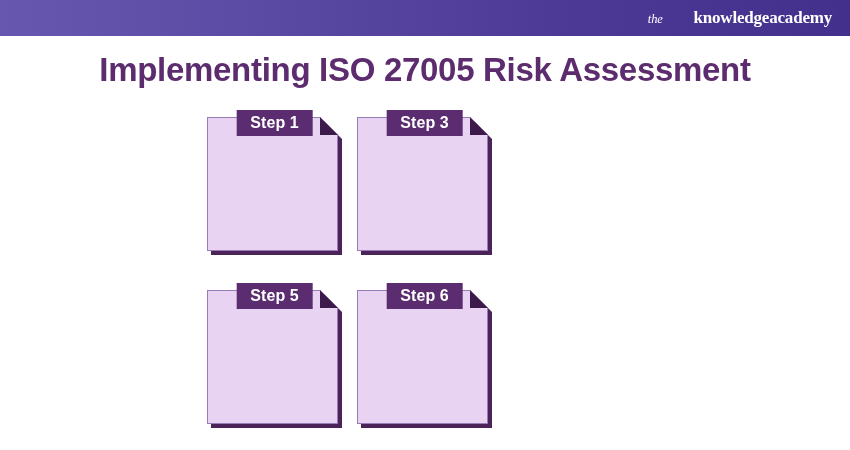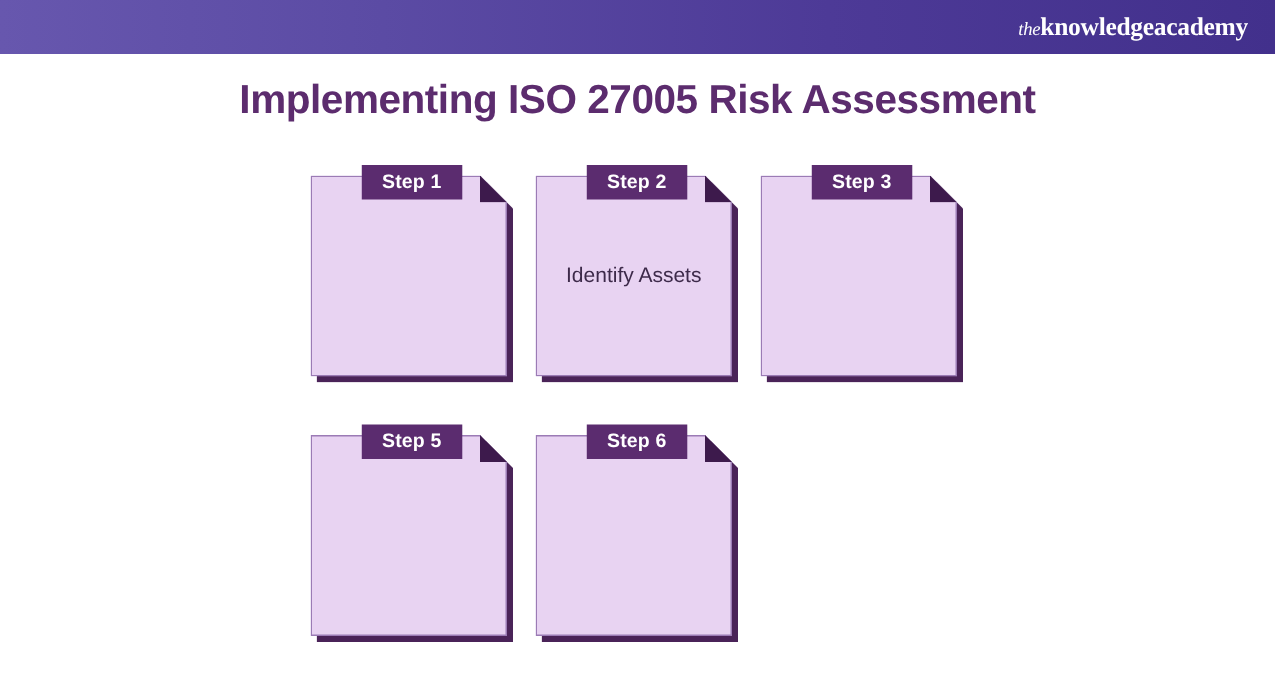--- a/index.html
+++ b/index.html
@@ -38,31 +38,32 @@
   }
   .logo .logo-the {
     font-style: italic;
     font-size: 12.5px;
     font-weight: normal;
     margin-top: 41px;
   }
   .logo .logo-main {
     font-weight: bold;
     font-size: 17px;
+    margin-left: 31px;
   }
 
   
   .title {
     position: absolute;
     top: 52px;
     left: 0;
     width: 850px;
     text-align: center;
     color: #5c2c6e;
-    font-size: 27px;
+    font-size: 33px;
     font-weight: bold;
     letter-spacing: -0.3px;
     line-height: 1.1;
   }
 
   
   .grid {
     position: absolute;
     top: 110px;
     left: 207px;
@@ -118,21 +119,21 @@
   }
 
   
   .step-tab {
     position: absolute;
     top: 0;
     left: 50%;
     transform: translateX(-50%);
     background: #5b2c6f;
     color: #ffffff;
-    font-size: 13px;
+    font-size: 16px;
     font-weight: bold;
     padding: 4px 14px 4px 14px;
     line-height: 1.15;
     white-space: nowrap;
     z-index: 4;
     letter-spacing: 0.1px;
   }
 
   
   .card-text {
@@ -169,27 +170,20 @@
 
   <div class="row">
 
     <div class="card-wrap">
       <div class="card-shadow"></div>
       <div class="card"></div>
       <div class="fold"></div>
       <div class="step-tab">Step 1</div>
     </div>
 
-    <div class="card-wrap">
-      <div class="card-shadow"></div>
-      <div class="card"></div>
-      <div class="fold"></div>
-      <div class="step-tab">Step 2</div>
-      <div class="card-text">Identify Assets</div>
-    </div>
 
     <div class="card-wrap">
       <div class="card-shadow"></div>
       <div class="card"></div>
       <div class="fold"></div>
       <div class="step-tab">Step 3</div>
     </div>
 
   </div>
 

